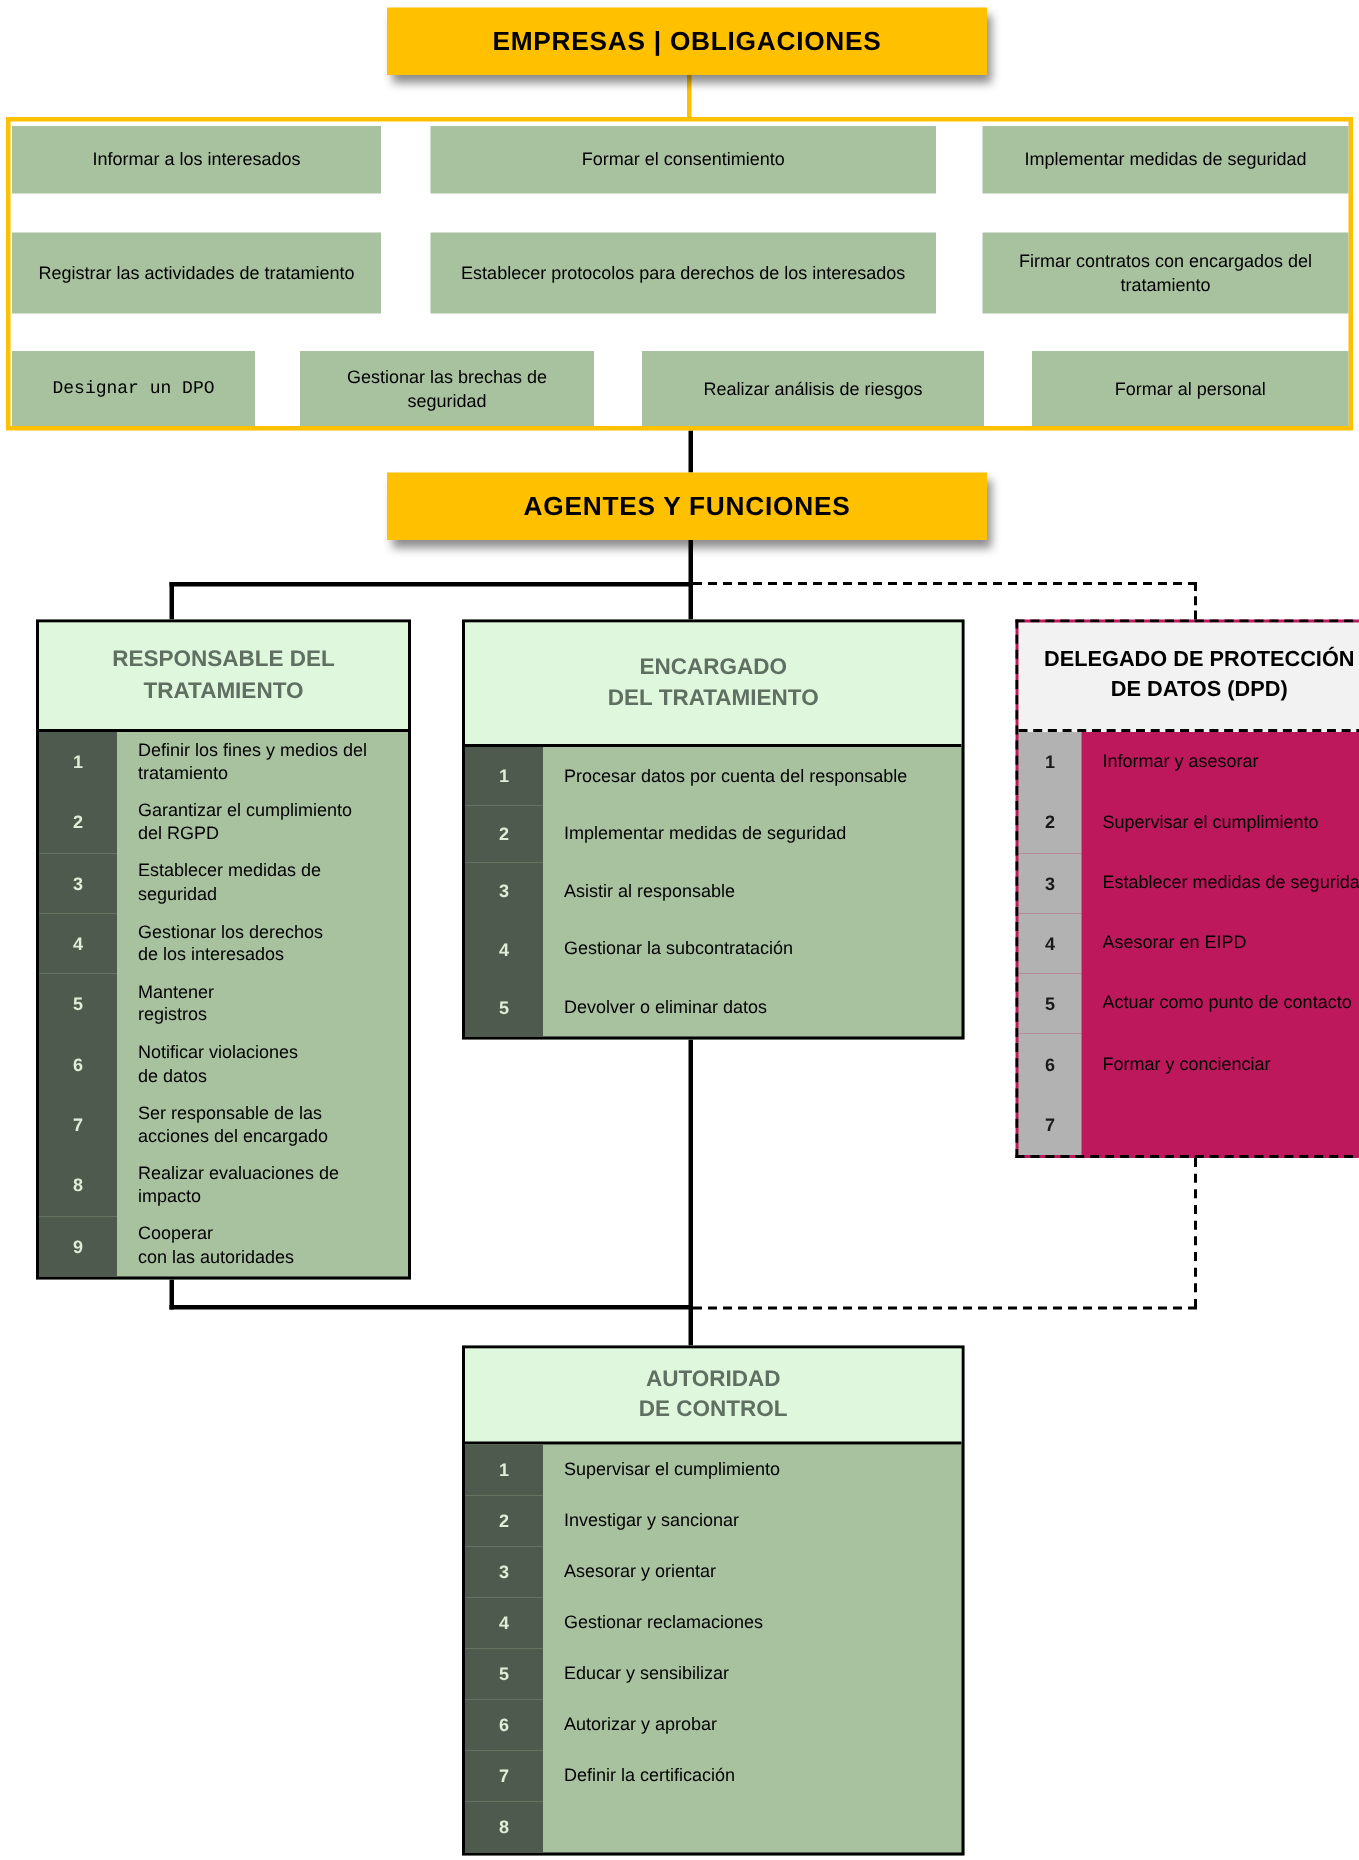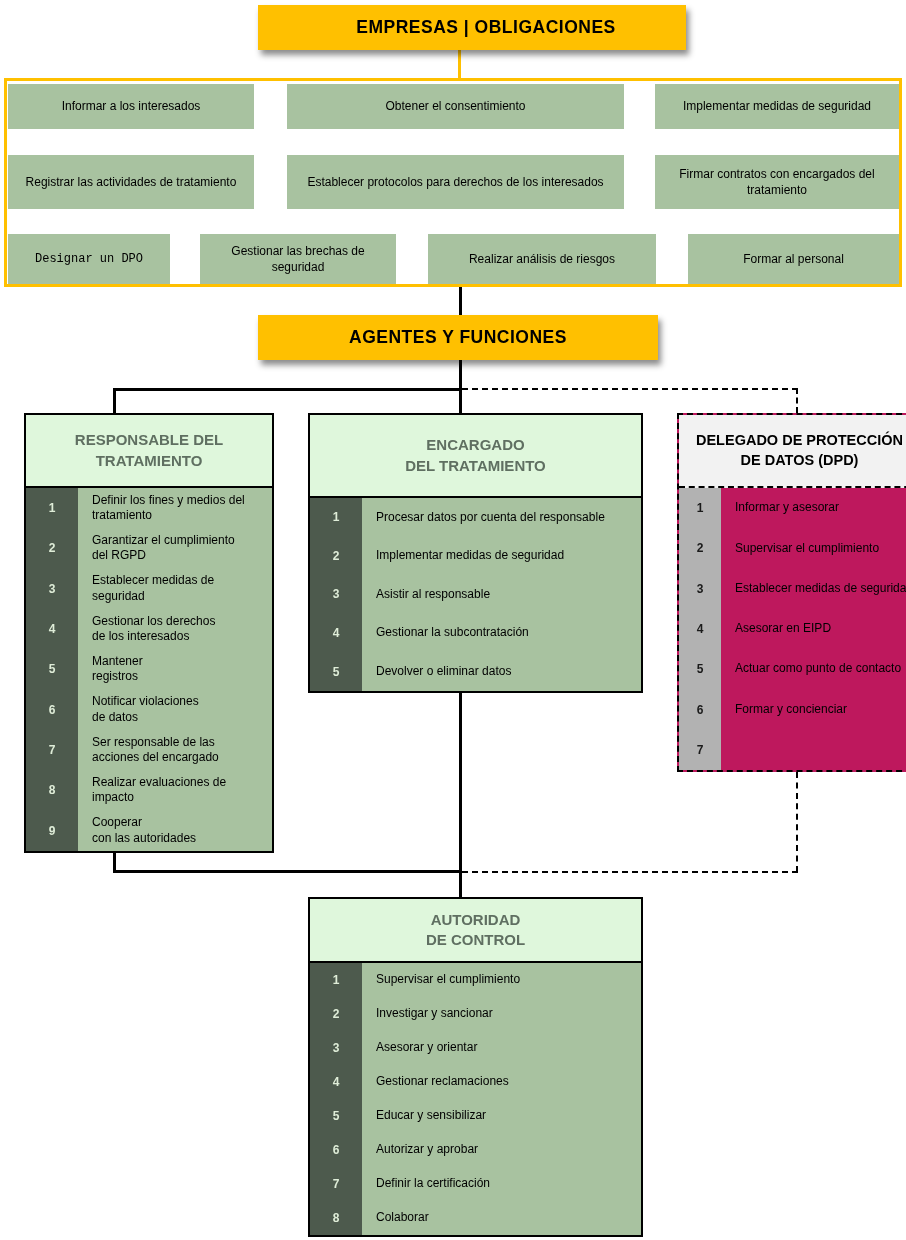--- a/index.html
+++ b/index.html
@@ -12,21 +12,21 @@
 
   
   .banner{
     position:absolute;left:258px;width:400px;height:45px;
     background:#FFC000;
     display:flex;align-items:center;justify-content:center;
     font-size:17.5px;font-weight:bold;color:#000;letter-spacing:.5px;
     box-shadow:3px 5px 6px rgba(0,0,0,.45);
     z-index:5;
   }
-  .banner-empresas{top:5px;padding-left:28px;}
+  .banner-empresas{top:5px;}
   .banner-agentes{top:315px;}
 
   
   .line{position:absolute;background:#000;z-index:1;}
   .line-gold{background:#FFC000;}
   .dash-h{position:absolute;border-top:2px dashed #000;background:none;z-index:1;}
   .dash-v{position:absolute;border-left:2px dashed #000;background:none;z-index:1;}
 
   
   .oblig-wrap{
@@ -88,21 +88,21 @@
 <body>
 
 <div class="page">
 
   <div class="banner banner-empresas">EMPRESAS | OBLIGACIONES</div>
 
   <div class="line line-gold" style="left:458px;top:50px;width:3px;height:28px;"></div>
 
   <div class="oblig-wrap"></div>
   <div class="tile ml t1">Informar a los interesados</div>
-  <div class="tile ml t2">Obtener el consentimiento</div>
+  <div class="tile ml t2">Formar el consentimiento</div>
   <div class="tile ml t3">Implementar medidas de seguridad</div>
   <div class="tile ml t5">Establecer protocolos para derechos de los interesados</div>
   <div class="tile ml t4">Registrar las actividades de tratamiento</div>
   <div class="tile ml t6">Firmar contratos con encargados del tratamiento</div>
   <div class="tile ml t7">Designar un DPO</div>
   <div class="tile ml t8">Gestionar las brechas de
 seguridad</div>
   <div class="tile ml t9">Realizar análisis de riesgos</div>
   <div class="tile ml t10">Formar al personal</div>
 
@@ -264,18 +264,17 @@
       <div class="rolerow">
           <div class="num">6</div>
           <div class="txt ml">Autorizar y aprobar</div>
         </div>
       <div class="rolerow">
           <div class="num">7</div>
           <div class="txt ml">Definir la certificación</div>
         </div>
       <div class="rolerow">
           <div class="num">8</div>
-          <div class="txt ml">Colaborar</div>
         </div>
     </div>
   </div>
 
 </div>
 
 </body></html>

